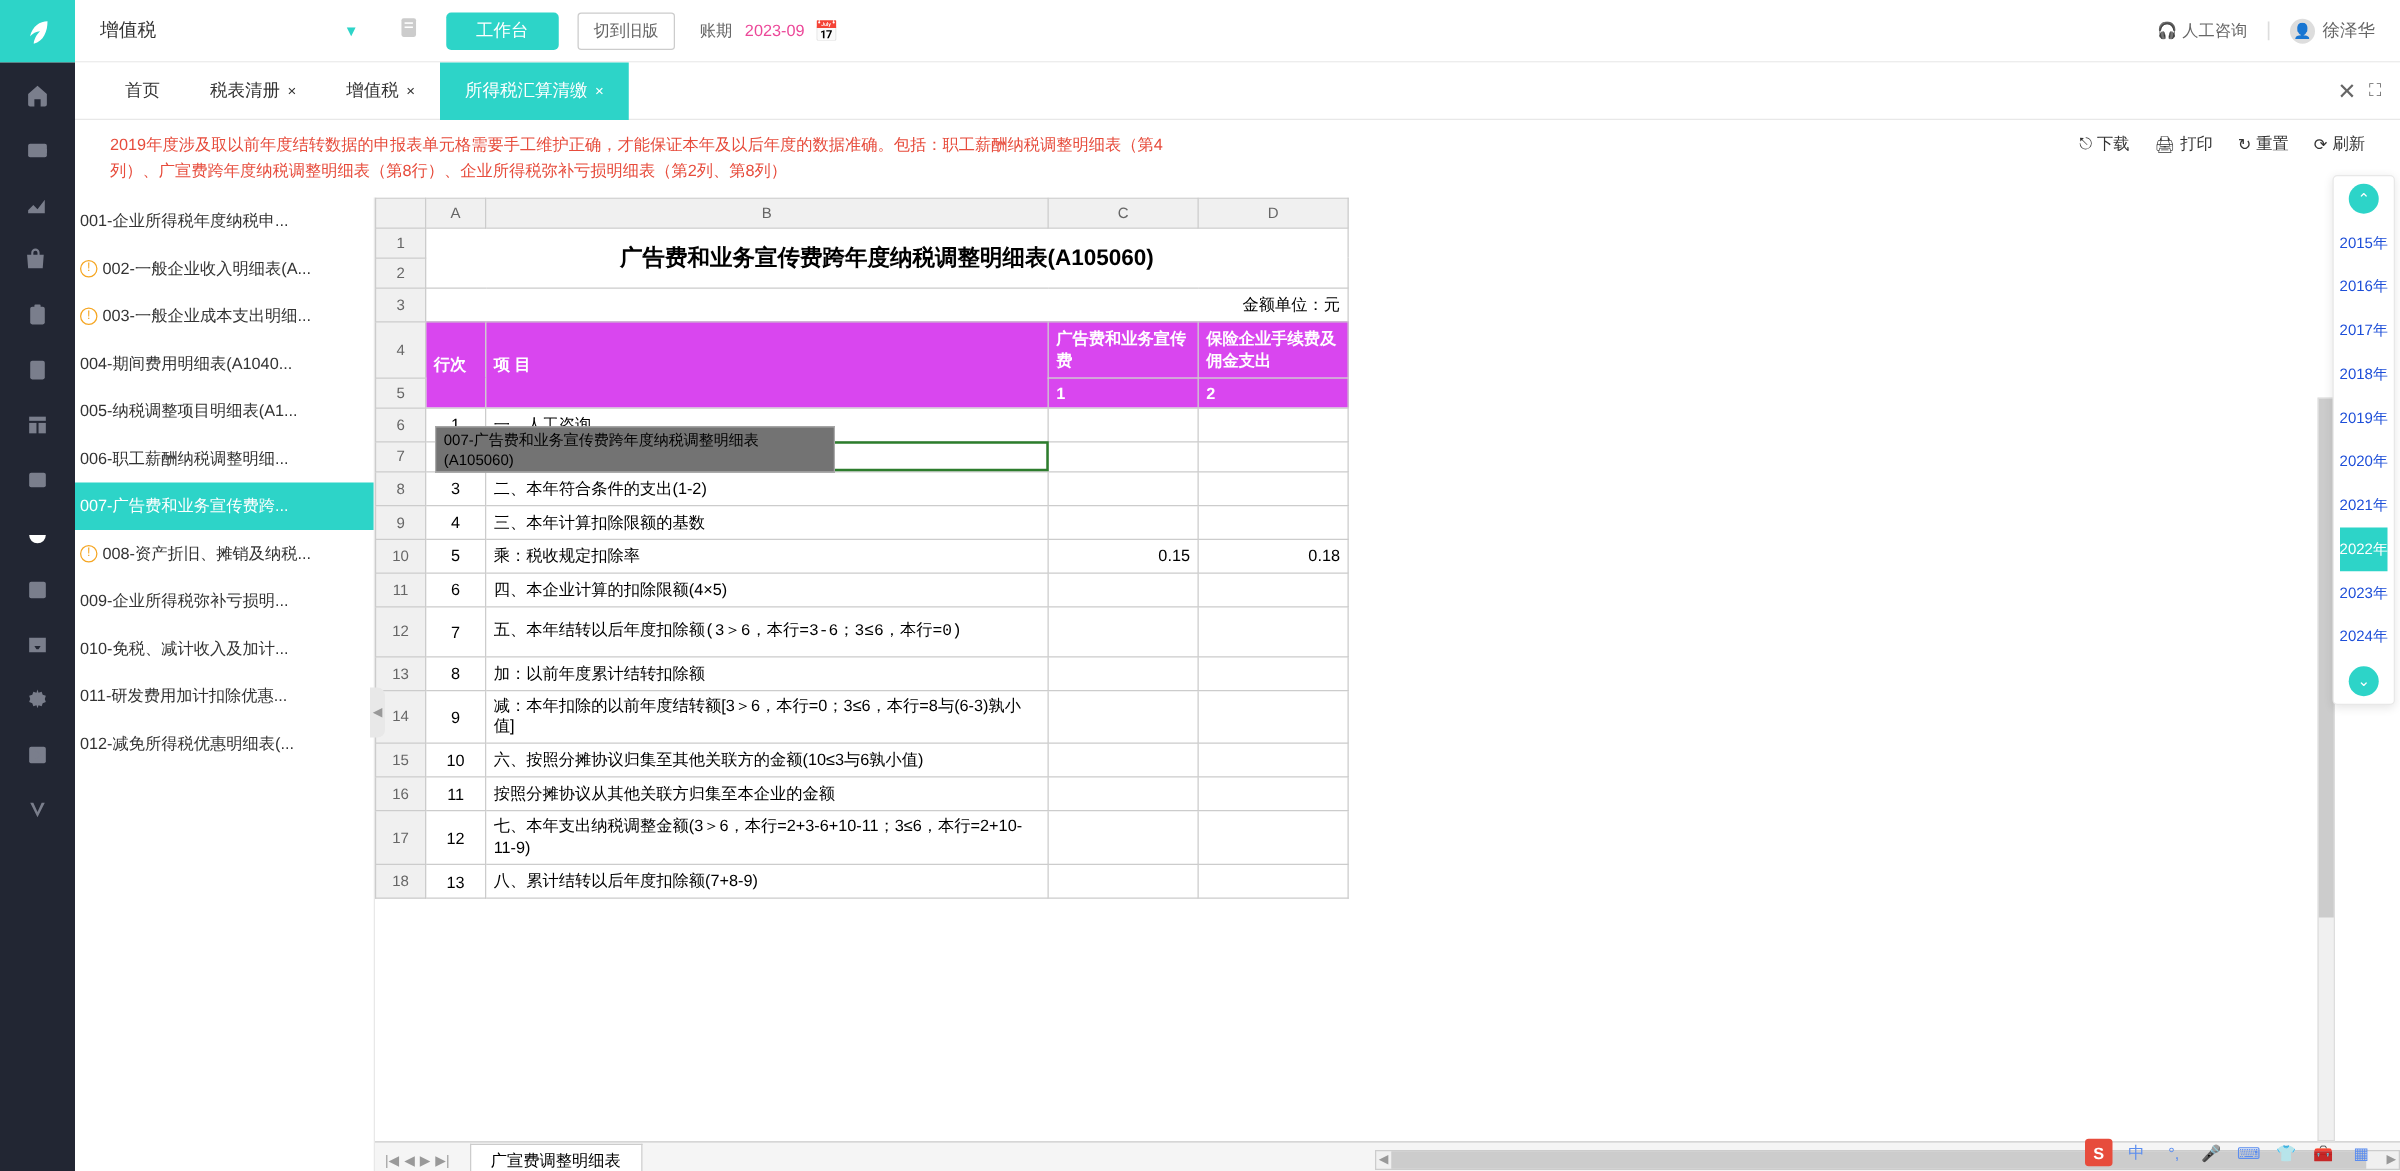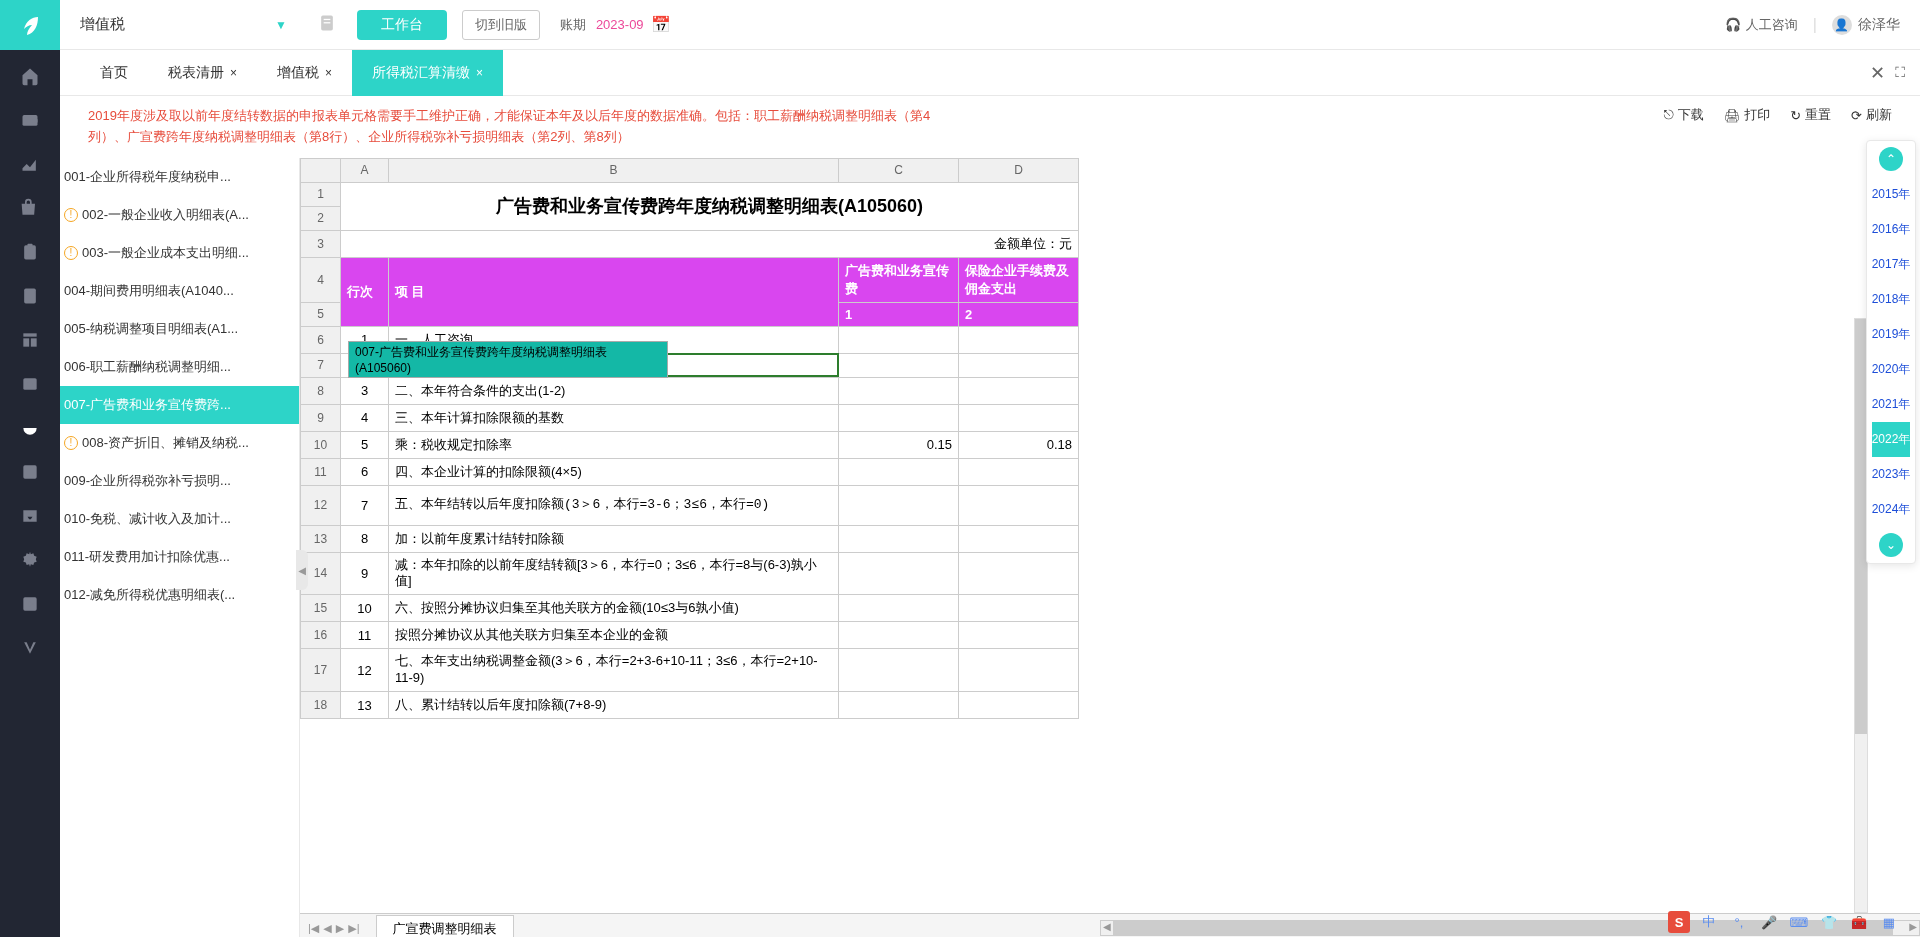--- a/index.html
+++ b/index.html
@@ -44,21 +44,21 @@
 .content-area { display: flex; height: calc(100% - 46px - 56px); position: relative; }
 .form-list { width: 240px; border-right: 1px solid #e8e8e8; overflow-y: auto; }
 .form-item { padding: 10px 4px; font-size: 13px; color: #333; cursor: pointer; white-space: nowrap; overflow: hidden; text-overflow: ellipsis; display: flex; align-items: center; }
 .form-item.active { background: #2dd4c8; color: #fff; }
 .form-item-icon { width: 14px; height: 14px; margin-right: 4px; display: inline-flex; border: 1px solid #f5a623; border-radius: 50%; color: #f5a623; align-items: center; justify-content: center; font-size: 10px; flex-shrink: 0; }
 
 .collapse-handle { position: absolute; left: 236px; top: 50%; width: 12px; height: 40px; background: #e8e8e8; border-radius: 0 6px 6px 0; cursor: pointer; display: flex; align-items: center; justify-content: center; color: #999; font-size: 10px; z-index: 5; }
 
 .spreadsheet { flex: 1; display: flex; flex-direction: column; overflow: hidden; position: relative; }
 .sheet-grid { flex: 1; overflow: auto; }
-.formula-bar { position: absolute; top: 183px; left: 48px; background: #14b8a6; border: 1px solid #aaa; padding: 2px 6px; font-size: 12px; width: 320px; z-index: 10; }
+.formula-bar { position: absolute; top: 183px; left: 48px; background: #737373; border: 1px solid #aaa; padding: 2px 6px; font-size: 12px; width: 320px; z-index: 10; }
 
 table.grid { border-collapse: collapse; font-size: 13px; }
 .col-header-row td, .row-header { background: #f0f0f0; text-align: center; color: #666; font-size: 12px; }
 .grid td { border: 1px solid #ccc; padding: 4px 6px; height: 24px; }
 .row-header { width: 40px; text-align: center; }
 .col-A { width: 48px; }
 .col-B { width: 450px; }
 .col-C { width: 120px; }
 .col-D { width: 120px; }
 .title-cell { text-align: center; font-size: 18px; font-weight: bold; padding: 12px; }

